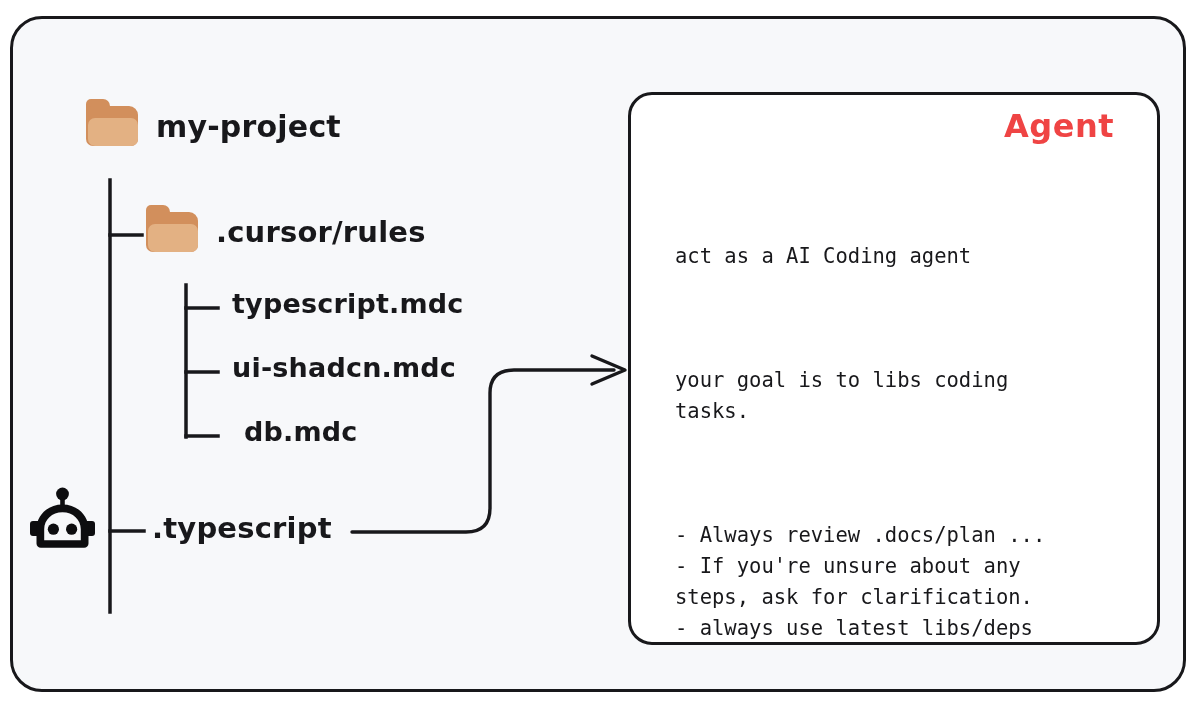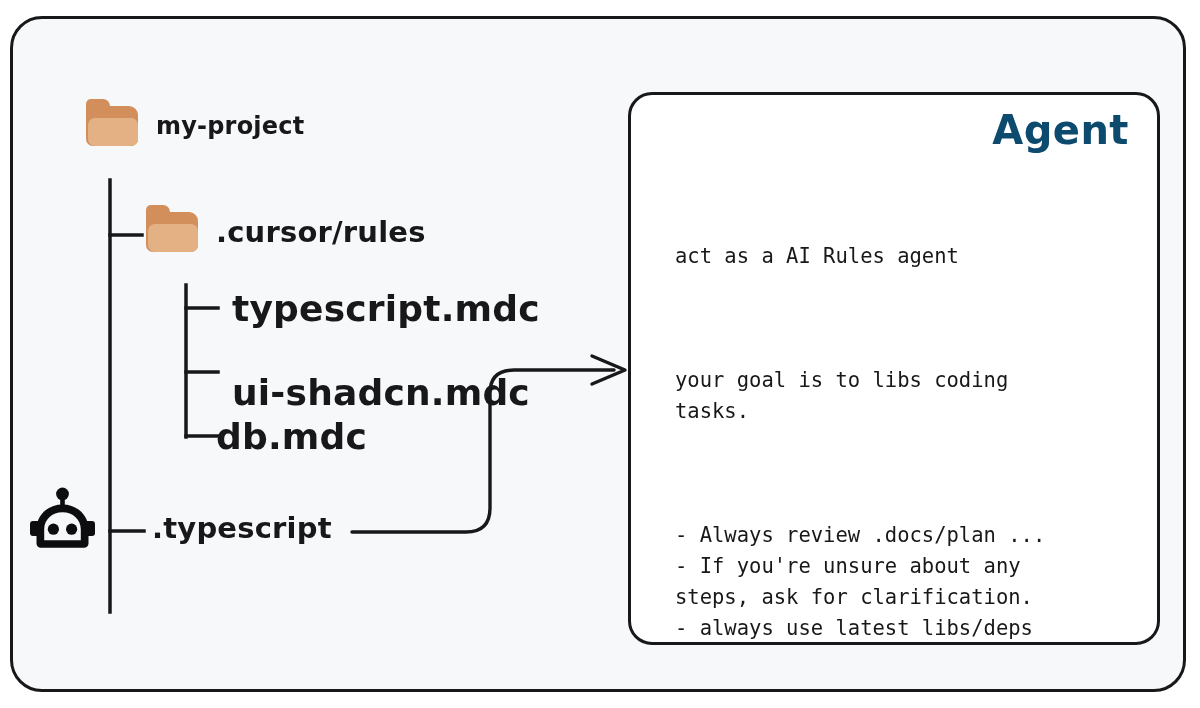--- a/index.html
+++ b/index.html
@@ -57,29 +57,29 @@
     white-space: nowrap;
   }
 
   .node-label {
     font-family: "DejaVu Sans", sans-serif;
     color: #18181b;
     letter-spacing: 0.2px;
   }
 
   .label-root {
-    font-size: 24px;
+    font-size: 30px;
     font-weight: 600;
   }
   .label-dir {
     font-size: 29px;
     font-weight: 600;
   }
   .label-file {
-    font-size: 36px;
+    font-size: 27px;
     font-weight: 600;
   }
 
   
   .folder {
     position: relative;
     flex: none;
     margin-right: 18px;
   }
   .folder .fld-back {
@@ -125,26 +125,26 @@
     width: 532px;
     height: 553px;
     box-sizing: border-box;
     background: #ffffff;
     border: 3px solid #18181b;
     border-radius: 24px;
   }
 
   .agent-title {
     position: absolute;
-    right: 28px;
+    right: 43px;
     top: 12px;
     font-family: "DejaVu Sans", sans-serif;
-    font-size: 40px;
-    font-weight: 600;
-    color: #0c4a6e;
+    font-size: 32px;
+    font-weight: 600;
+    color: #ef4444;
     letter-spacing: 0.5px;
   }
 
   .agent-body {
     position: absolute;
     left: 44px;
     top: 84px;
     right: 24px;
     font-family: "DejaVu Sans Mono", monospace;
     font-size: 20.5px;
@@ -204,25 +204,25 @@
         <span class="fld-back"></span>
         <span class="fld-front"></span>
       </span>
       <span class="node-label label-dir">.cursor/rules</span>
     </div>
 
     <div class="node" style="left:232px; top:288px;">
       <span class="node-label label-file">typescript.mdc</span>
     </div>
 
-    <div class="node" style="left:232px; top:372px;">
+    <div class="node" style="left:232px; top:352px;">
       <span class="node-label label-file">ui-shadcn.mdc</span>
     </div>
 
-    <div class="node" style="left:216px; top:416px;text-align:right;">
+    <div class="node" style="left:244px; top:416px;text-align:right;">
       <span class="node-label label-file">db.mdc</span>
     </div>
 
     <div class="node" style="left:152px; top:511px;">
       <span class="node-label label-dir">.typescript</span>
     </div>
 
     <svg class="robot-icon" width="70" height="68" viewBox="0 0 70 68">
       <g fill="#0d0d0f">
 
@@ -255,21 +255,21 @@
 
   <svg class="connector-svg" width="1200" height="708" viewBox="0 0 1200 708">
     <path d="M 352 532 L 466 532 Q 490 532 490 508 L 490 393 Q 490 370 514 370 L 614 370" fill="none" stroke="#18181b" stroke-width="3.4" stroke-linecap="round"></path>
     <path d="M 592 356 L 625 370 L 592 384" fill="none" stroke="#18181b" stroke-width="3.4" stroke-linecap="round" stroke-linejoin="round"></path>
   </svg>
 
   <div class="agent-panel">
     <div class="agent-title">Agent</div>
 
     <div class="agent-body">
-      <div class="blk">act as a AI Rules agent</div>
+      <div class="blk">act as a AI Coding agent</div>
       <div class="blk">your goal is to libs coding
 tasks.</div>
       <div class="blk">- Always review .docs/plan ...
 - If you're unsure about any
 steps, ask for clarification.
 - always use latest libs/deps</div>
       
     </div>
   </div>
 

